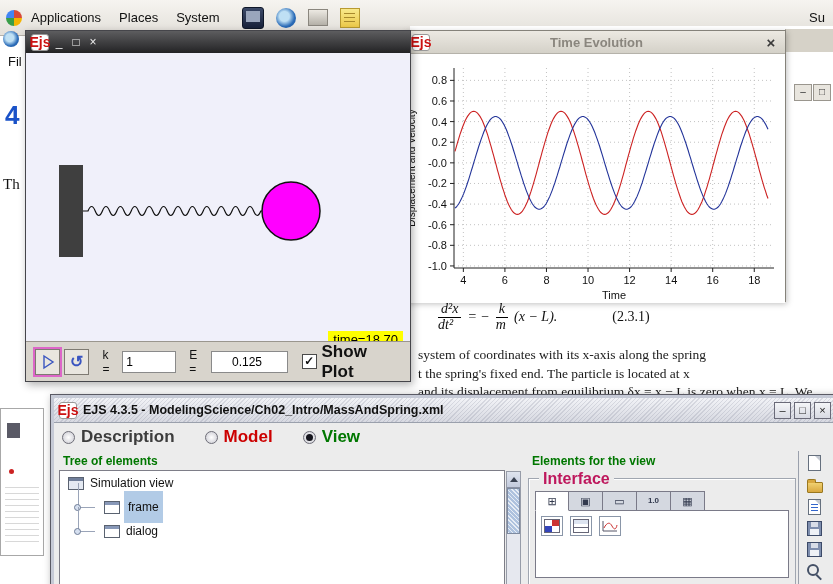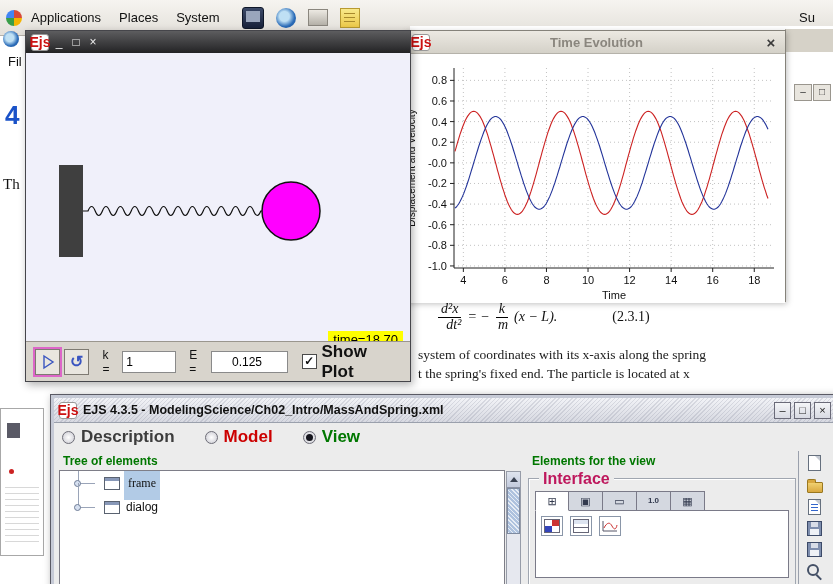--- a/index.html
+++ b/index.html
@@ -13,38 +13,38 @@
   .launchers{display:flex;align-items:center;gap:12px;margin-left:14px;}
   .l-term{width:20px;height:20px;border-radius:3px;background:linear-gradient(#3c4a68,#18213a);border:1px solid #0e1628;position:relative;}
   .l-term::after{content:"";position:absolute;left:3px;top:3px;right:3px;bottom:6px;background:#9aa6bc;}
   .ffx{border-radius:50%;background:radial-gradient(circle at 42% 42%, #bfe0f4 0 30%, #2b6cb8 62%, #1b4f96);position:relative;overflow:hidden;}
   .l-ffx{width:20px;height:20px;}
   .ffx::after{content:"";position:absolute;right:-4px;top:-4px;width:18px;height:18px;border-radius:50%;
               background:radial-gradient(circle at 25% 75%, transparent 52%, #e66a1f 55%);}
   .l-pkg{width:18px;height:15px;background:linear-gradient(#ece9e2,#b4b0a8);border:1px solid #8a867e;}
   .l-note{width:18px;height:18px;background:linear-gradient(#f8e88a,#ecc94a);border:1px solid #b89a30;position:relative;}
   .l-note::after{content:"";position:absolute;left:3px;top:4px;width:11px;height:1px;background:#a8892c;box-shadow:0 4px 0 #a8892c,0 8px 0 #a8892c;}
-  .panel-clock{margin-left:auto;padding-right:18px;font-size:13px;}
+  .panel-clock{margin-left:auto;padding-right:8px;font-size:13px;}
   
   .mini-ffx{position:absolute;left:3px;top:31px;width:16px;height:16px;}
   .frag-fil{position:absolute;left:8px;top:54px;font-size:13px;}
   .frag-4{position:absolute;left:5px;top:100px;font-size:26px;font-weight:bold;color:#1a52c8;}
   .frag-th{position:absolute;left:3px;top:176px;font-size:15px;font-family:"Liberation Serif",serif;}
   .thumb{position:absolute;left:0;top:408px;width:44px;height:148px;background:#fff;border:1px solid #a8a8a8;box-sizing:border-box;}
   .thumb-img{position:absolute;left:6px;top:14px;width:13px;height:15px;background:#5a5a66;}
   .thumb-dot{position:absolute;left:8px;top:60px;width:5px;height:5px;border-radius:50%;background:#cc2222;}
   .thumb-lines{position:absolute;left:4px;top:78px;width:34px;height:58px;
                background:repeating-linear-gradient(#d8d8d8 0 1px, transparent 1px 6px);}
   
   .doc-window{position:absolute;left:410px;top:26px;width:423px;height:368px;background:#fff;font-family:"Liberation Serif",serif;}
   .doc-topstrip{position:absolute;right:0;top:3px;width:47px;height:23px;background:#d6d2c8;border-left:1px solid #b2aea4;}
   .doc-btn{position:absolute;top:58px;width:16px;height:15px;background:#e8e5de;border:1px solid #9a968e;
            font-size:10px;line-height:13px;text-align:center;color:#333;font-family:"Liberation Sans",sans-serif;}
   .equation{position:absolute;left:28px;top:276px;display:flex;align-items:center;font-size:14px;font-style:italic;}
-  .frac{display:inline-flex;flex-direction:column;align-items:flex-end;line-height:1.05;}
+  .frac{display:inline-flex;flex-direction:column;align-items:flex-start;line-height:1.05;}
   .frac .num{padding:0 3px;border-bottom:1px solid #000;}
   .eq-mid{margin:0 6px;}
   .eq-rest{margin-left:6px;}
   .eq-tag{margin-left:55px;font-style:normal;}
   .doc-lines{position:absolute;left:8px;top:320px;width:404px;font-size:13.5px;line-height:18.5px;color:#1a1a1a;}
   
   .ejs-badge{display:inline-flex;align-items:center;justify-content:center;width:16px;height:15px;background:#fff;
              border:1px solid #999;border-radius:3px;color:#cc1111;font-weight:bold;font-size:14px;font-family:"Liberation Sans",sans-serif;}
   
   .te-window{position:absolute;left:405px;top:30px;width:381px;height:272px;background:#fff;border:1px solid #85827a;
@@ -96,21 +96,21 @@
   .tree-row{display:flex;align-items:center;height:24px;position:relative;font-size:12px;}
   .tree-row.root{padding-left:8px;}
   .tree-row.child{padding-left:44px;}
   .tree-row.child::before{content:"";position:absolute;left:18px;top:-12px;height:24px;width:16px;
                           border-left:1px solid #9aa4b8;border-bottom:1px solid #9aa4b8;}
   .knob{position:absolute;left:14px;top:9px;width:7px;height:7px;border:1px solid #6e7c96;background:#d6e0f0;border-radius:50%;box-sizing:border-box;}
   .icn-win,.icn-sim{width:16px;height:13px;border:1px solid #5a6270;background:#fff;position:relative;flex:0 0 auto;box-sizing:border-box;}
   .icn-win::before,.icn-sim::before{content:"";position:absolute;left:0;right:0;top:0;height:3px;background:#8898b8;}
   .icn-sim{background:#e4e9f2;} .icn-sim::before{background:#707e9a;}
   .tree-label{margin-left:6px;}
-  .tree-label.sel{background:#b2cbe6;padding:9px 4px;margin-left:4px;font-family:Liberation Serif, serif;}
+  .tree-label.sel{background:#b2cbe6;padding:9px 4px;margin-left:4px;}
   .vscroll{position:absolute;left:452px;top:20px;width:15px;height:123px;background:#e6e8ef;border:1px solid #979ca8;box-sizing:border-box;}
   .vs-up{height:15px;background:linear-gradient(#dfe4ee,#c2cadd);border-bottom:1px solid #8a92a4;position:relative;}
   .vs-up::after{content:"";position:absolute;left:3px;top:5px;border-left:4px solid transparent;border-right:4px solid transparent;border-bottom:5px solid #3a4252;}
   .vs-thumb{margin-top:0;height:46px;background:
       repeating-linear-gradient(45deg, rgba(255,255,255,.7) 0 1px, transparent 1px 3px), #aec2de;
       border:1px solid #7e8aa0;box-sizing:border-box;}
   .elem-pane{position:absolute;left:474px;top:0;width:268px;}
   .gbox{position:relative;margin-top:8px;height:112px;border:1px solid #a0a6b0;box-shadow:1px 1px 0 #ffffff inset;}
   .gbox-label{position:absolute;top:-9px;left:10px;background:#ececec;padding:0 4px;color:#be185d;font-weight:bold;font-size:16px;}
   .tabs{display:flex;margin:12px 6px 0 6px;}
@@ -180,20 +180,21 @@
       <span class="frac">
         <span class="num">k</span>
         <span class="den">m</span>
       </span>
       <span class="eq-rest">(x − L).</span>
       <span class="eq-tag">(2.3.1)</span>
     </div>
     <div class="doc-lines">
       <div>system of coordinates with its x-axis along the spring</div>
       <div>t the spring's fixed end.  The particle is located at x</div>
+      <div>and its displacement from equilibrium δx = x − L is zero when x = L.  We</div>
     </div>
   </div>
 
   <div class="te-window">
     <div class="te-titlebar">
       <span class="ejs-badge">Ejs</span>
       <span class="te-title">Time Evolution</span>
       <span class="te-close">×</span>
     </div>
     <svg class="te-chart" width="379" height="249">
@@ -314,20 +315,24 @@
       </span>
       <span class="radio-item">
         <span class="radio sel"></span>
         <span class="radio-label" style="color: rgb(0, 119, 0);">View</span>
       </span>
     </div>
     <div class="ejs-content">
       <div class="tree-pane">
         <div class="pane-header">Tree of elements</div>
         <div class="tree-box">
+          <div class="tree-row root">
+            <span class="icn-sim"></span>
+            <span class="tree-label">Simulation view</span>
+          </div>
           <div class="tree-row child">
             <span class="knob"></span>
             <span class="icn-win"></span>
             <span class="tree-label sel">frame</span>
           </div>
           <div class="tree-row child">
             <span class="knob"></span>
             <span class="icn-win"></span>
             <span class="tree-label">dialog</span>
           </div>

